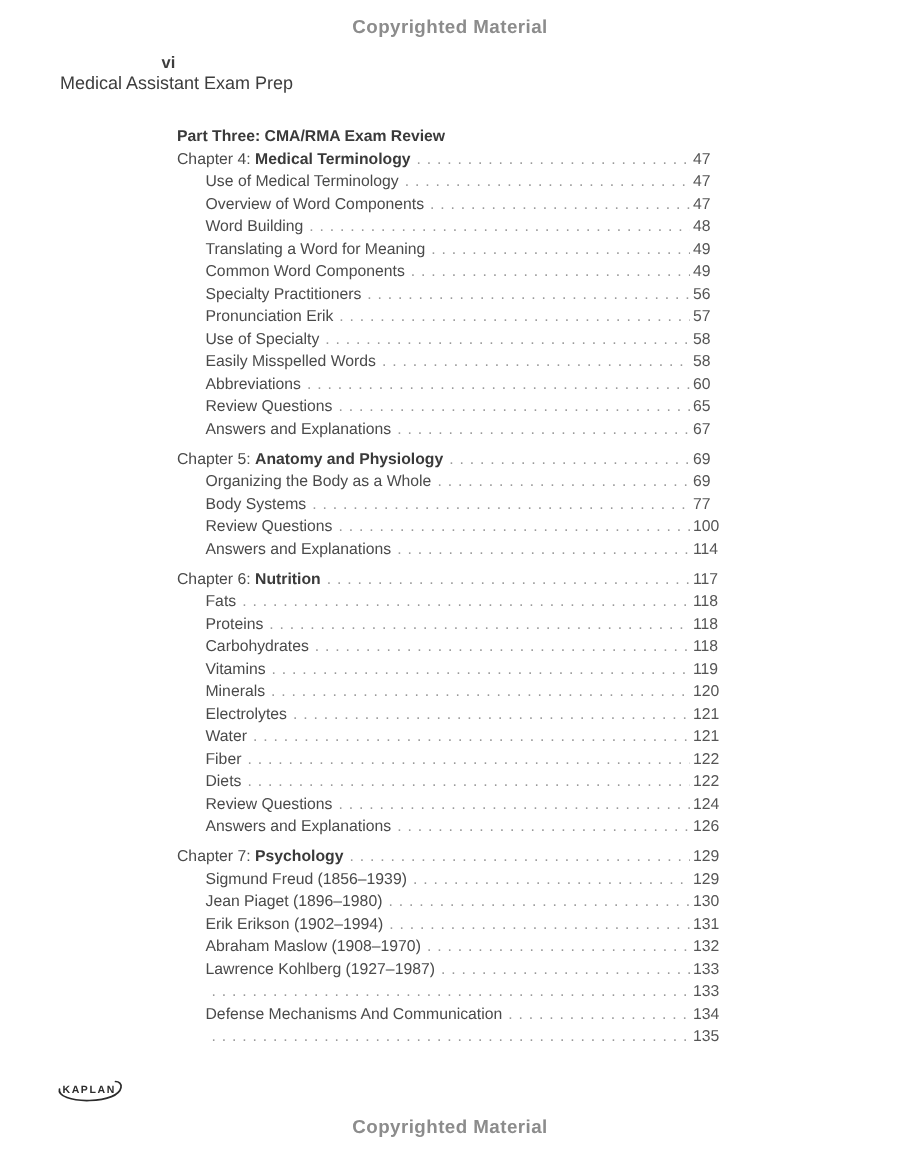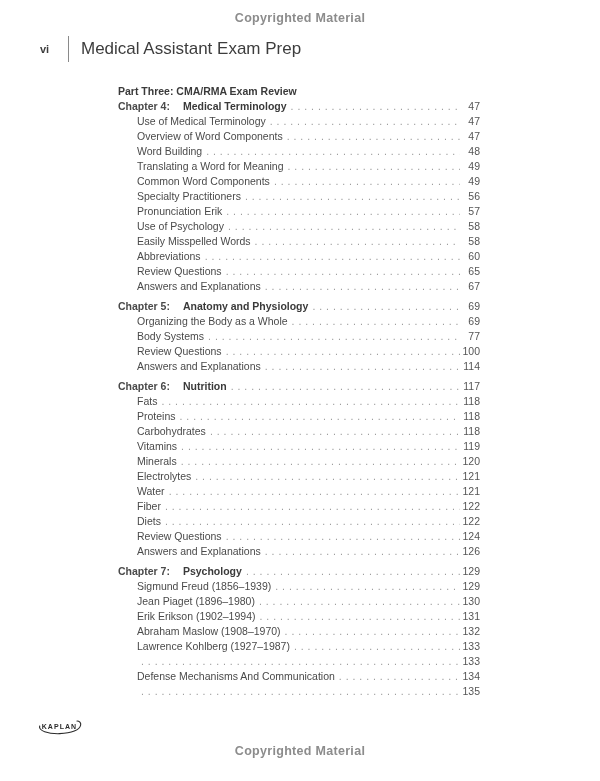--- a/index.html
+++ b/index.html
@@ -13,39 +13,39 @@
   .page { position:absolute; inset:0; background:#fff; }
 
   .copyright {
     position:absolute; left:0; width:100%;
     text-align:center; font-weight:bold; font-size:12.5px;
     color:#8c8c8c; letter-spacing:0.3px;
   }
   .copyright.top { top:11px; }
   .copyright.bottom { top:744px; }
 
-  .header { position:absolute; top:36px; left:40px; display:flex; align-items:center; height:26px; }
+  .header { position:absolute; top:36px; left:40px; display:flex; align-items:center; height:26px;flex-direction:column; }
   .folio { font-weight:bold; font-size:11px; color:#3d3d3d; min-width:20px; }
   .hdiv { width:1px; height:26px; background:#8a8a8a; margin:0 12px 0 8px; }
-  .running-title { font-size:17px; color:#3d3d3d; }
+  .running-title { font-size:12px; color:#3d3d3d; }
 
   .toc { position:absolute; left:118px; top:84px; width:362px; font-size:10.5px; color:#4a4a4a; }
   .part-heading { font-weight:bold; font-size:10.5px; color:#3a3a3a; height:15px; line-height:15px; }
 
   .row { display:flex; align-items:baseline; height:15px; line-height:15px; white-space:nowrap; }
   .row.gap { margin-top:5px; }
   .row.item { padding-left:19px; }
   .label { color:#4a4a4a; flex:0 0 auto; }
-  .prefix { margin-right:13px;font-weight:bold; }
+  .prefix { margin-right:3px; }
   .ctitle { font-weight:bold; color:#3a3a3a; }
   .leader {
     flex:1 1 auto; overflow:hidden; color:#9a9a9a;
     margin:0 2px 0 4px; letter-spacing:0.5px; min-width:10px;
   }
-  .pagenum { flex:0 0 auto; text-align:right; min-width:18px; color:#555; }
+  .pagenum { flex:0 0 auto; text-align:left; min-width:18px; color:#555; }
 
   .logo { position:absolute; left:37px; top:716px; }
 </style>
 </head>
 <body>
 
 <div class="page">
 
   <div class="copyright top">Copyrighted Material</div>
 
@@ -92,21 +92,21 @@
           <span class="label">Specialty Practitioners</span>
           <span class="leader">. . . . . . . . . . . . . . . . . . . . . . . . . . . . . . . . . . . . . . . . . . . . . . . . . . . . . . . . . . . . . . . . . . . . . . . . . . . . . . . . . . . . . . . . . . . . . . . . . . . . . . . . . . . . . . . . . . . . . . . . </span>
           <span class="pagenum">56</span>
         </div>
         <div class="row item">
           <span class="label">Pronunciation Erik</span>
           <span class="leader">. . . . . . . . . . . . . . . . . . . . . . . . . . . . . . . . . . . . . . . . . . . . . . . . . . . . . . . . . . . . . . . . . . . . . . . . . . . . . . . . . . . . . . . . . . . . . . . . . . . . . . . . . . . . . . . . . . . . . . . . </span>
           <span class="pagenum">57</span>
         </div>
         <div class="row item">
-          <span class="label">Use of Psychology</span>
+          <span class="label">Use of Specialty</span>
           <span class="leader">. . . . . . . . . . . . . . . . . . . . . . . . . . . . . . . . . . . . . . . . . . . . . . . . . . . . . . . . . . . . . . . . . . . . . . . . . . . . . . . . . . . . . . . . . . . . . . . . . . . . . . . . . . . . . . . . . . . . . . . . </span>
           <span class="pagenum">58</span>
         </div>
         <div class="row item">
           <span class="label">Easily Misspelled Words</span>
           <span class="leader">. . . . . . . . . . . . . . . . . . . . . . . . . . . . . . . . . . . . . . . . . . . . . . . . . . . . . . . . . . . . . . . . . . . . . . . . . . . . . . . . . . . . . . . . . . . . . . . . . . . . . . . . . . . . . . . . . . . . . . . . </span>
           <span class="pagenum">58</span>
         </div>
         <div class="row item">
           <span class="label">Abbreviations</span>

